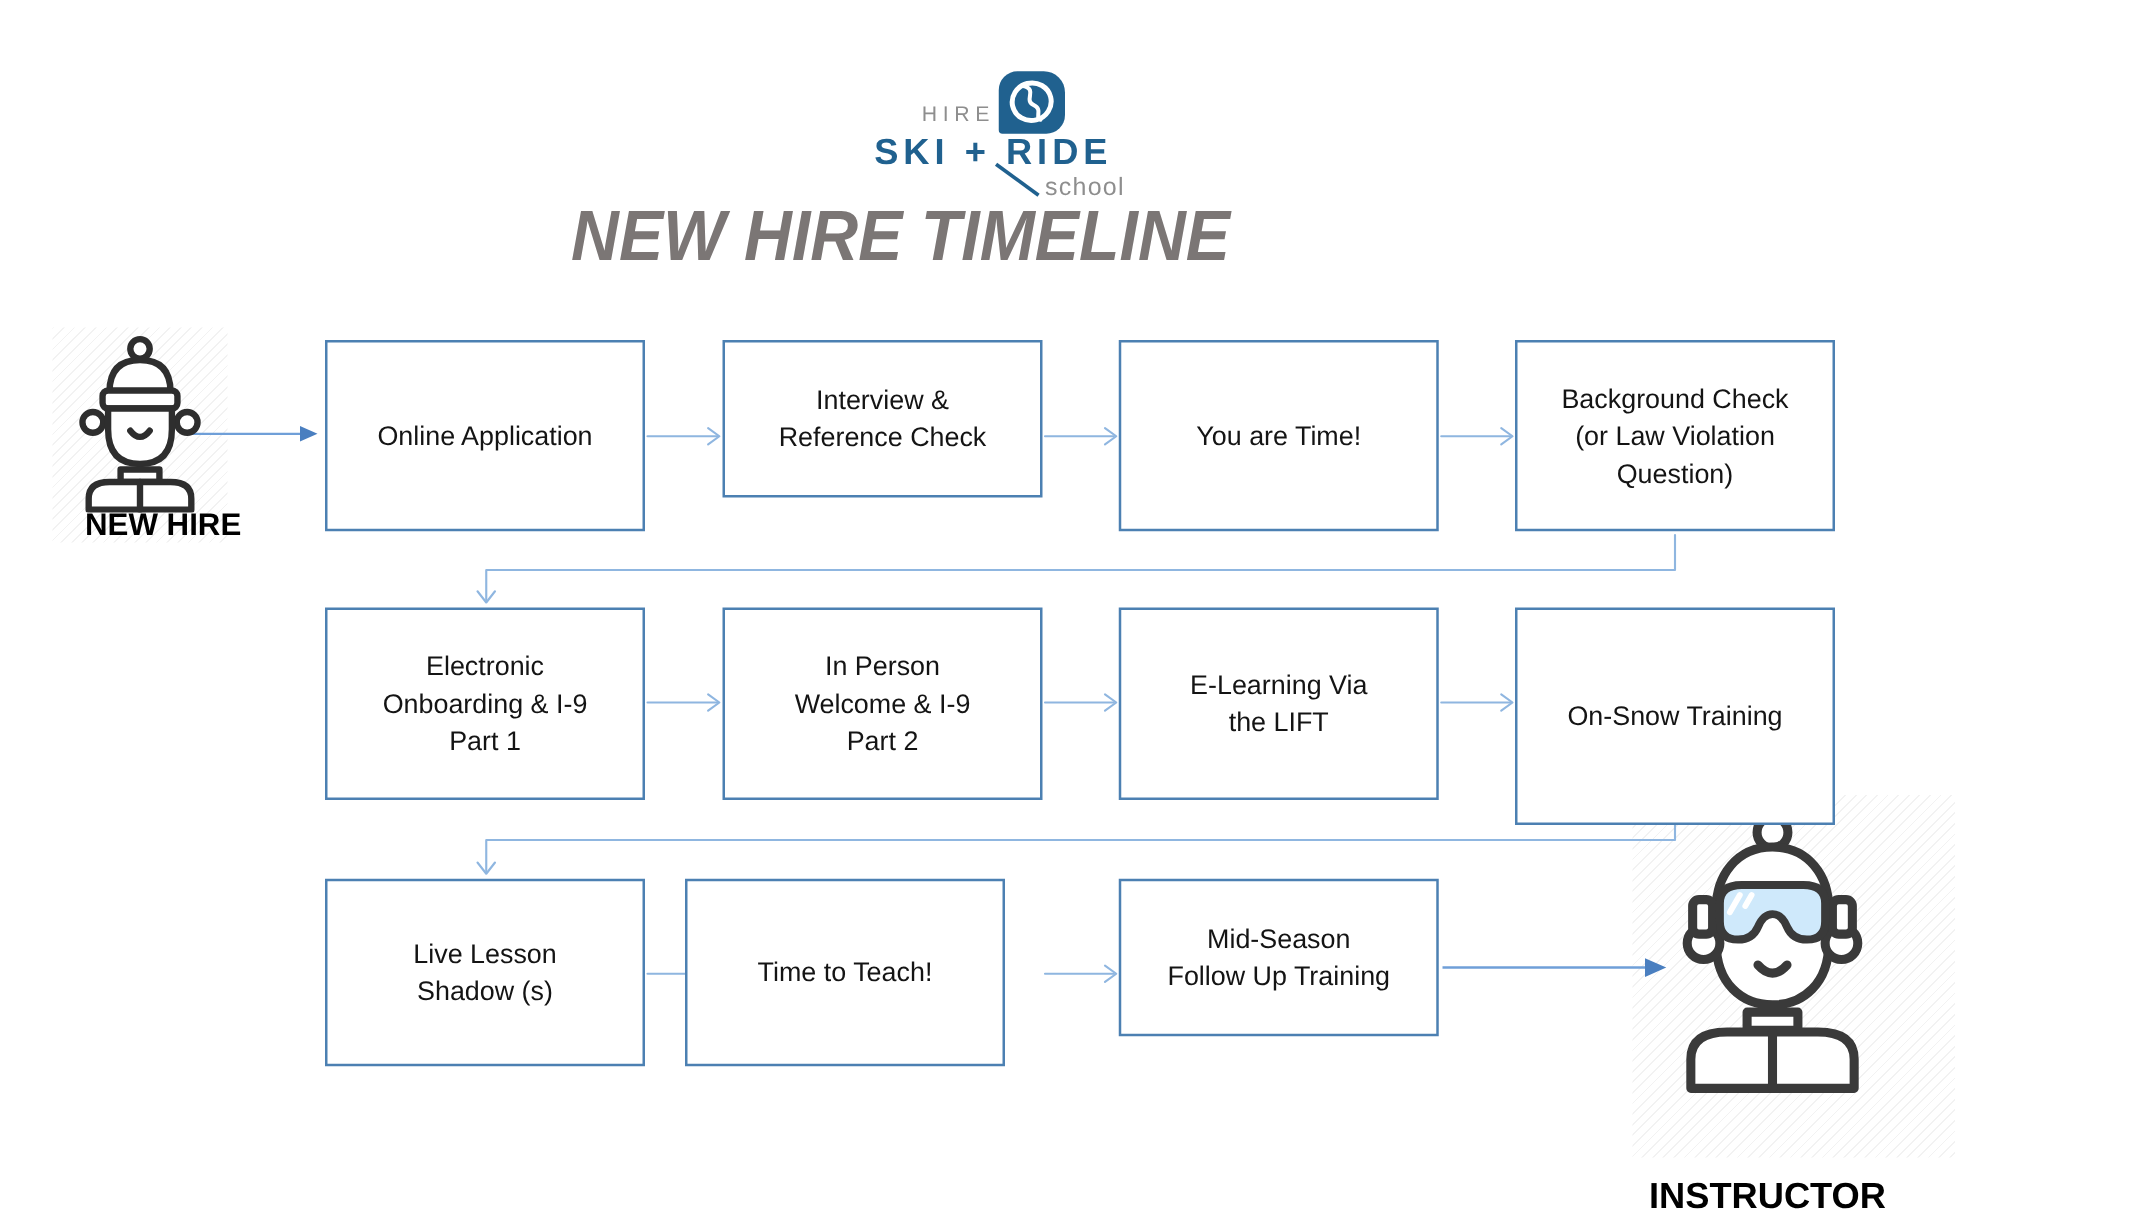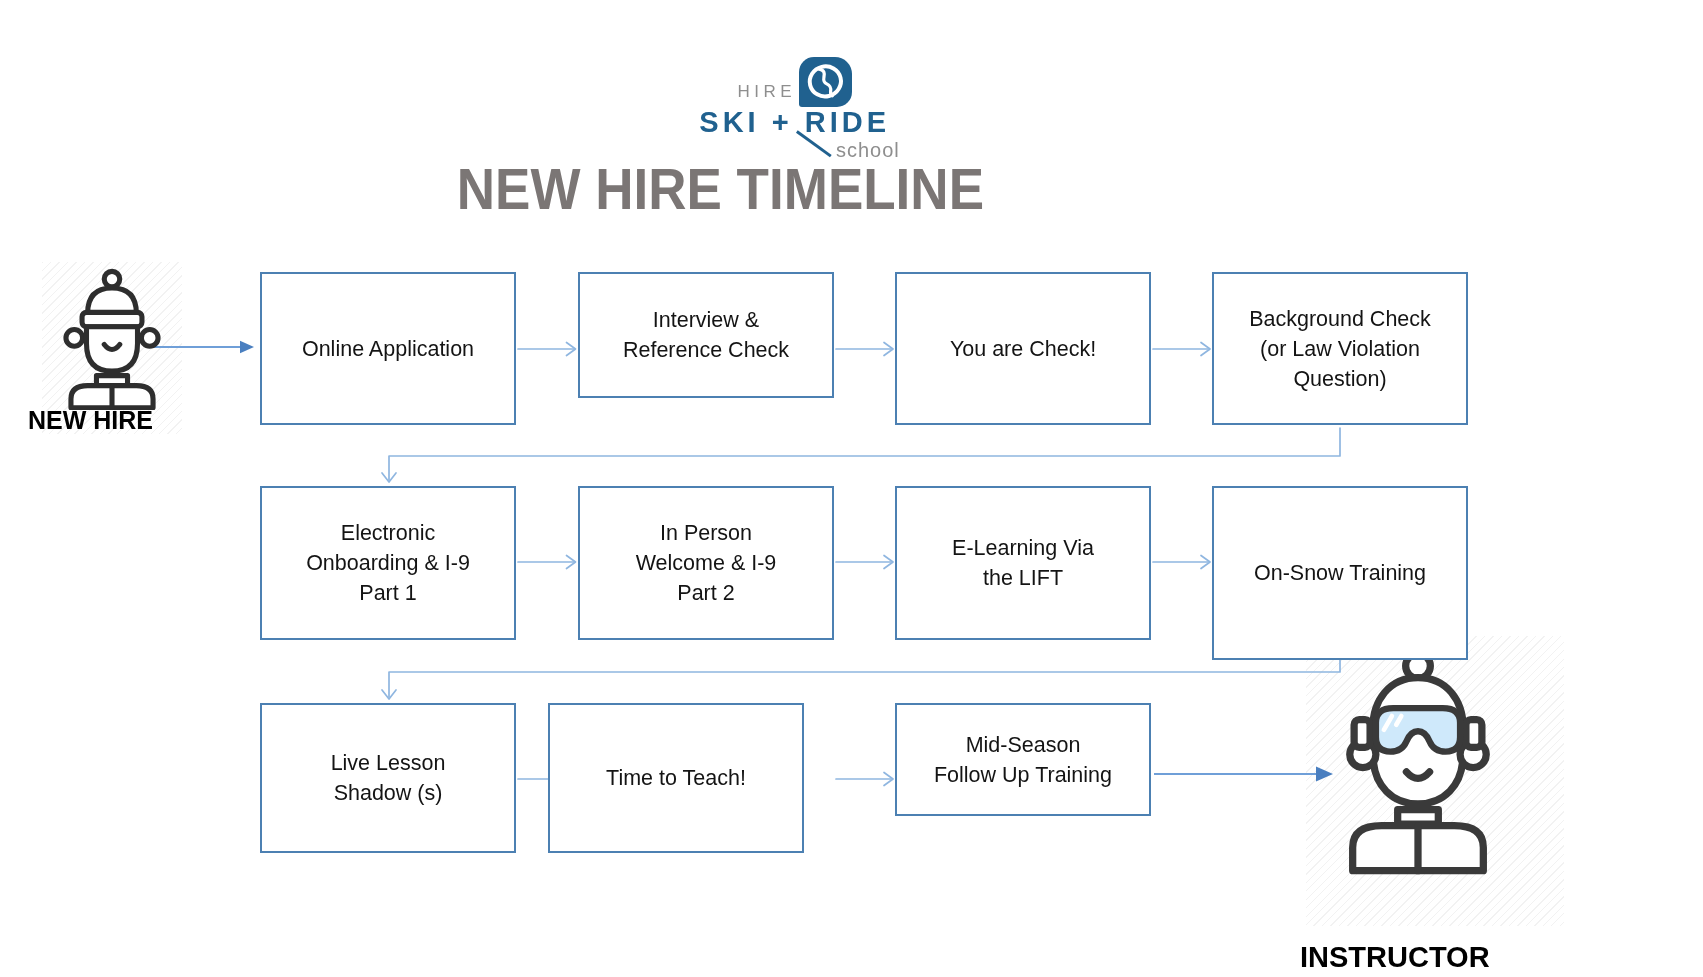--- a/index.html
+++ b/index.html
@@ -12,32 +12,32 @@
   .logo-badge{position:absolute;left:799px;top:57px;width:53px;height:50px;
       background:#20618f;border-radius:15px 17px 15px 3px;z-index:1;}
   .logo-product{position:absolute;left:652px;top:106px;width:238px;text-align:right;
       font-size:29px;font-weight:bold;letter-spacing:4px;color:#20618f;}
   .logo-sub{position:absolute;left:836px;top:139px;font-size:20px;letter-spacing:1px;
       color:#8e8e8e;}
   .logo-slope{position:absolute;left:797px;top:130px;width:42px;height:2.5px;
       background:#20618f;transform:rotate(36deg);transform-origin:left center;}
 
   
-  .title{position:absolute;left:370px;top:156px;width:700px;text-align:center;}
+  .title{position:absolute;left:370px;top:156px;width:700px;text-align:center;font-style:italic;}
   .title span{display:inline-block;font-size:57px;font-weight:bold;color:#7b7675;
       letter-spacing:0;transform:scaleX(.93);white-space:nowrap;}
 
   
   .node{position:absolute;width:256px;box-sizing:border-box;border:2px solid #4c80b2;
       background:#fff;display:flex;align-items:center;justify-content:center;
       text-align:center;white-space:pre-line;font-size:21.5px;line-height:30px;
       color:#141414;z-index:3;}
 
   
-  .endpoint-label{position:absolute;text-align:left;color:#000;font-weight:600;z-index:3;}
+  .endpoint-label{position:absolute;text-align:center;color:#000;font-weight:600;z-index:3;}
   .label-newhire{left:28px;top:406px;width:205px;font-size:25px;}
   .label-instructor{left:1300px;top:897px;width:228px;font-size:29px;margin-top:44px;}
 
   
   .hatch{position:absolute;z-index:1;
       background:repeating-linear-gradient(135deg,rgba(0,0,0,0.05) 0 1px,transparent 1px 6px);}
   .hatch-newhire{left:42px;top:262px;width:140px;height:172px;}
   .hatch-instructor{left:1306px;top:636px;width:258px;height:290px;}
 
   .icon-svg{position:absolute;z-index:2;}
@@ -121,39 +121,39 @@
   </g>
   <g>
     <line x1="1154" y1="774" x2="1318" y2="774" stroke="#6f9fd8" stroke-width="2"></line>
     <polygon points="1333,774 1316,766.5 1316,781.5" fill="#4a7fc0"></polygon>
   </g>
 </svg>
 
 <div class="node" style="left:260px;top:272px;height:153px">Online Application</div>
 <div class="node" style="left:578px;top:272px;height:126px">Interview &amp;
 Reference Check</div>
-<div class="node" style="left:895px;top:272px;height:153px">You are Check!</div>
+<div class="node" style="left:895px;top:272px;height:153px">You are Time!</div>
 <div class="node" style="left:1212px;top:272px;height:153px">Background Check
 (or Law Violation
 Question)</div>
 
 <div class="node" style="left:260px;top:486px;height:154px">Electronic
 Onboarding &amp; I-9
 Part 1</div>
 <div class="node" style="left:578px;top:486px;height:154px">In Person
 Welcome &amp; I-9
 Part 2</div>
 <div class="node" style="left:895px;top:486px;height:154px">E-Learning Via
 the LIFT</div>
 <div class="node" style="left:1212px;top:486px;height:174px">On-Snow Training</div>
 
 <div class="node" style="left:260px;top:703px;height:150px">Live Lesson
 Shadow (s)</div>
 <div class="node" style="left:548px;top:703px;height:150px">Time to Teach!</div>
-<div class="node" style="left:895px;top:703px;height:113px">Mid-Season
+<div class="node" style="left:895px;top:703px;height:126px">Mid-Season
 Follow Up Training</div>
 
 <svg class="icon-svg" style="left:56px;top:268px" width="112" height="142" viewBox="0 0 100 128">
   <g stroke="#2e2e2e" stroke-width="4.6" fill="#fff" stroke-linecap="round" stroke-linejoin="round">
     <circle cx="50" cy="10" r="7"></circle>
     <path d="M 28 41 Q 28 18 50 18 Q 72 18 72 41 Z"></path>
     <rect x="23" y="40" width="54" height="13" rx="4"></rect>
     <circle cx="16" cy="63" r="7.5"></circle>
     <circle cx="84" cy="63" r="7.5"></circle>
     <path d="M 27 53 H 73 V 68 Q 73 93 50 93 Q 27 93 27 68 Z"></path>

